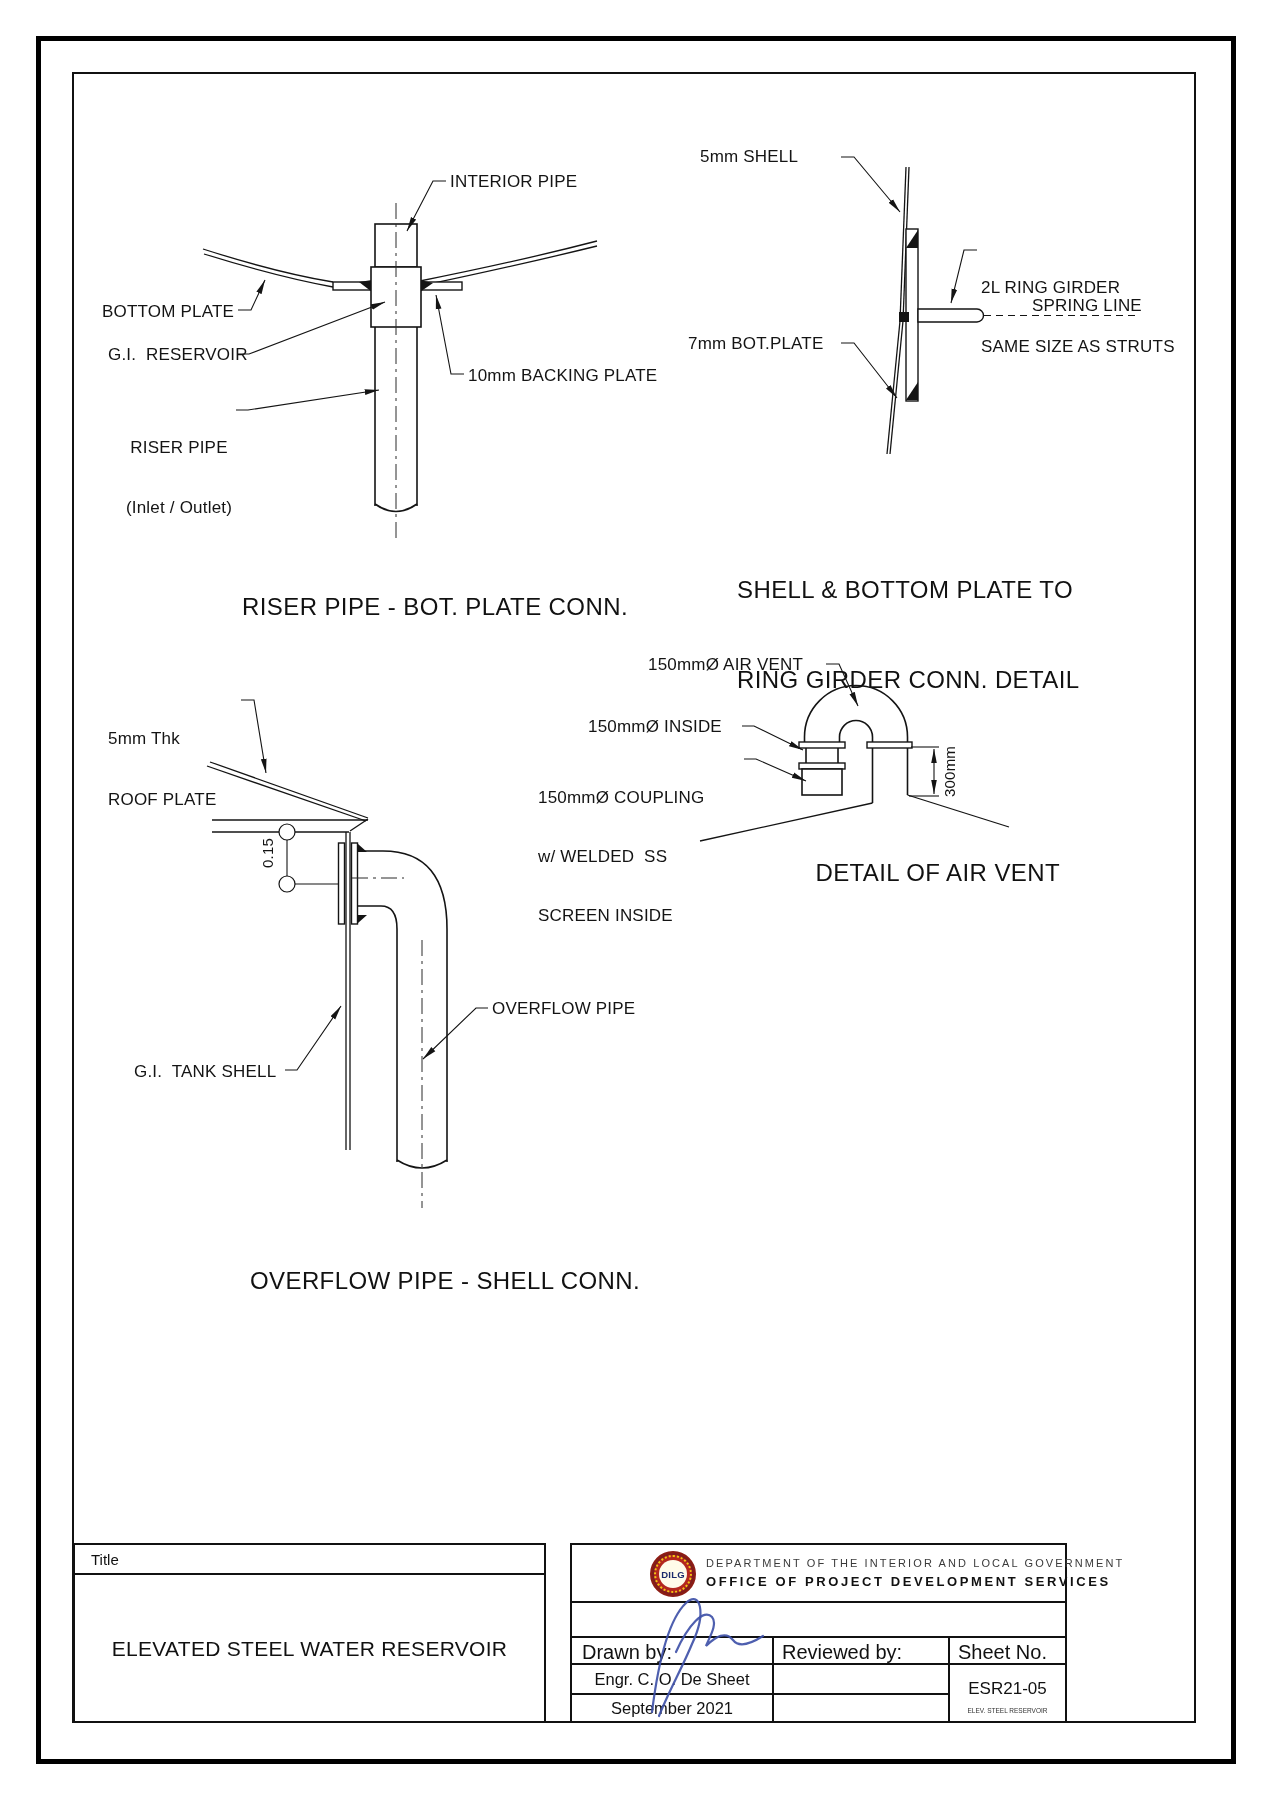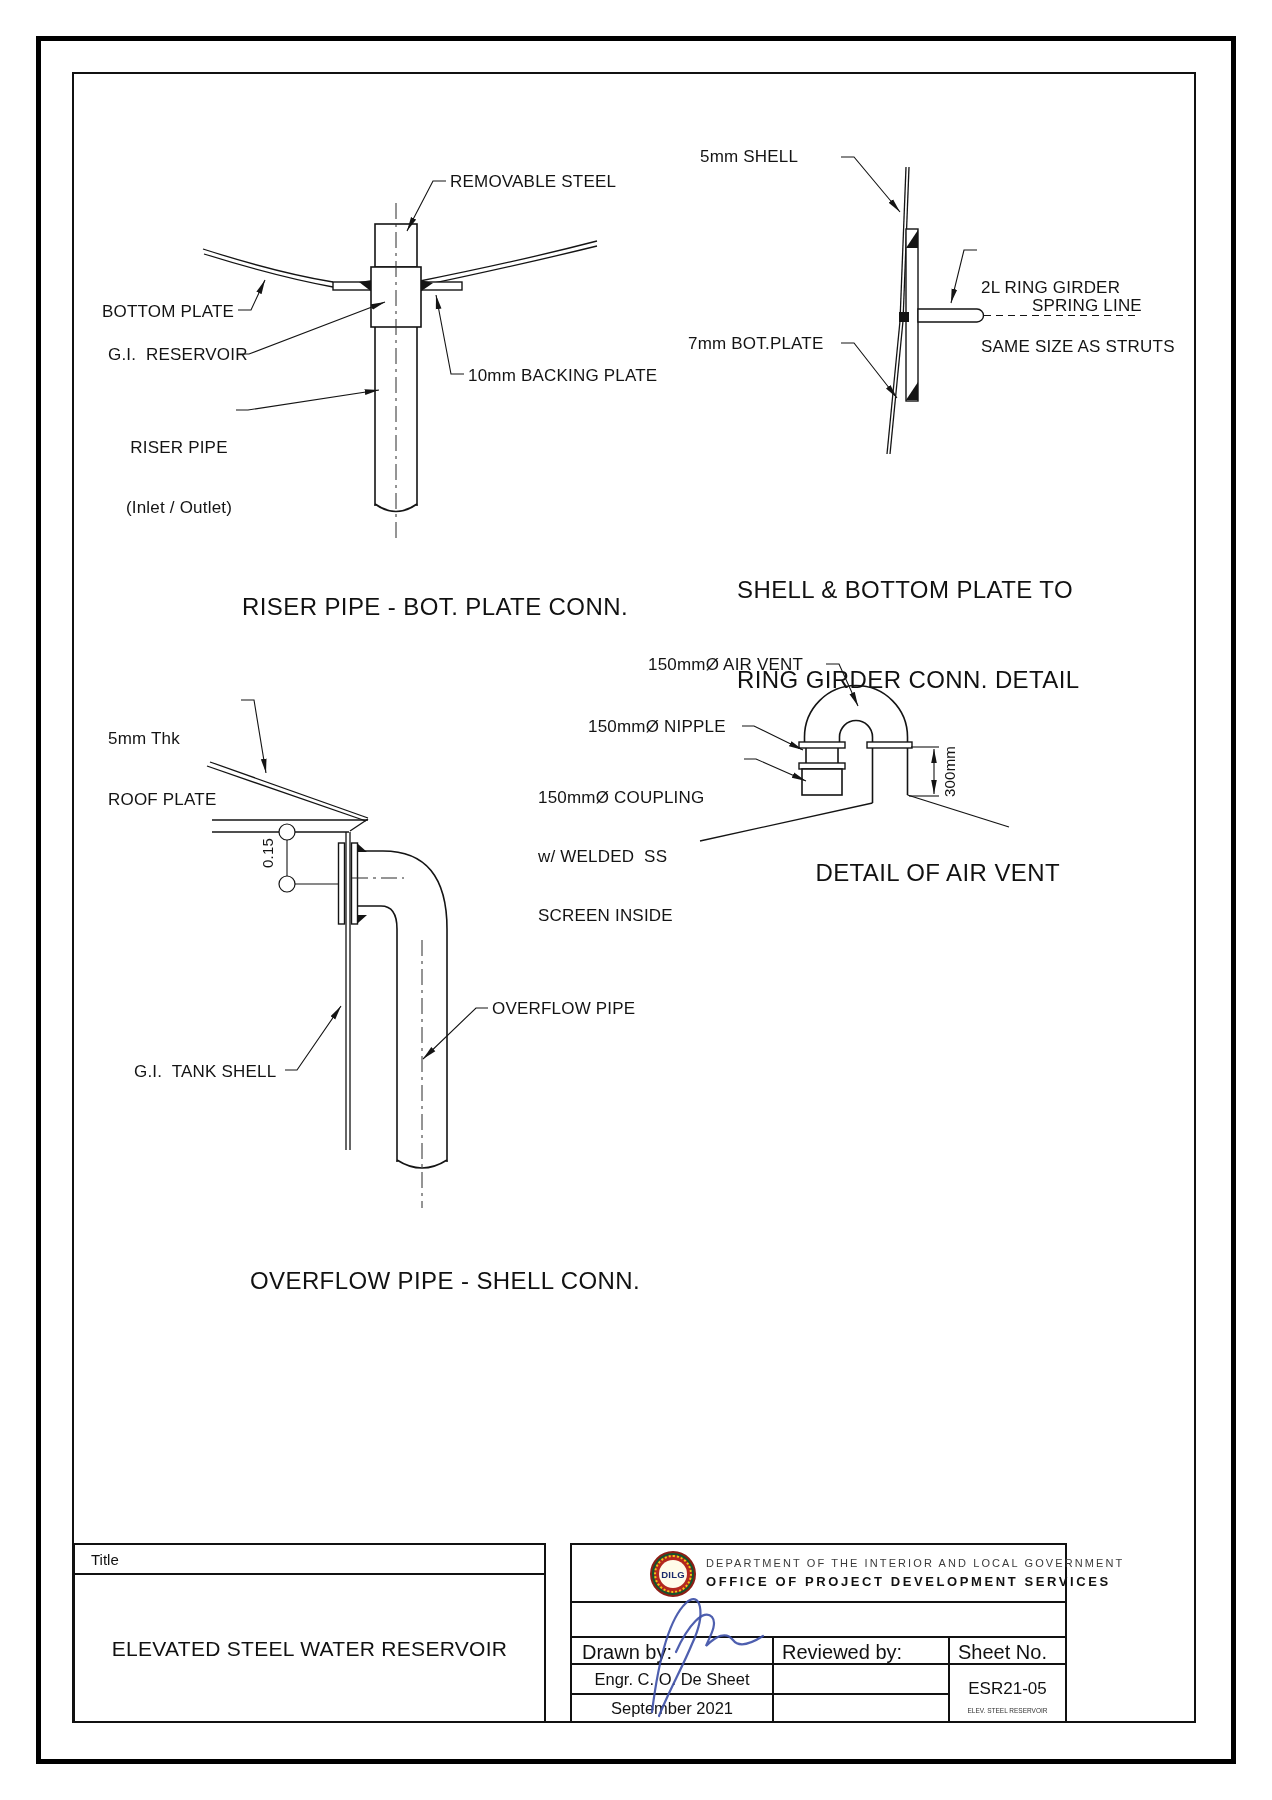--- a/index.html
+++ b/index.html
@@ -16,21 +16,21 @@
   .tl{stroke:#141414;fill:none;stroke-width:1.3;}
   .ldr{stroke:#141414;fill:none;stroke-width:1.1;}
   .cl{stroke:#2a2a2a;fill:none;stroke-width:1;stroke-dasharray:16 5 3 5;}
   .wfill{fill:#fff;stroke:#141414;stroke-width:1.4;}
   .blk{fill:#141414;stroke:none;}
   
   .tb-box{position:absolute;border:2px solid #111;box-sizing:border-box;background:#fff;}
   .hline{position:absolute;height:2px;background:#111;}
   .vline{position:absolute;width:2px;background:#111;}
   .tb-text{position:absolute;font-size:20px;color:#111;}
-  .logo-outer{position:absolute;width:46px;height:46px;border-radius:50%;background:#14532d;display:flex;align-items:center;justify-content:center;box-sizing:border-box;border:2px solid #8d1d15;}
+  .logo-outer{position:absolute;width:46px;height:46px;border-radius:50%;background:#7f1d1d;display:flex;align-items:center;justify-content:center;box-sizing:border-box;border:2px solid #8d1d15;}
   .logo-mid{width:38px;height:38px;border-radius:50%;border:2.5px dotted #f3c613;background:#b3271e;display:flex;align-items:center;justify-content:center;box-sizing:border-box;}
   .logo-inner{width:28px;height:28px;border-radius:50%;background:#fffbe9;display:flex;align-items:center;justify-content:center;font-size:9.5px;font-weight:bold;color:#1b2a6b;letter-spacing:.2px;}
   .dept1{font-size:11px;letter-spacing:2.1px;color:#3a3a3a;white-space:pre;}
   .dept2{font-size:13px;font-weight:bold;letter-spacing:2.6px;color:#111;white-space:pre;margin-top:5px;}
 </style>
 </head>
 <body>
 
 <div id="page">
 
@@ -61,21 +61,21 @@
     <path class="ol" d="M375,504 Q396,519 417,504"></path>
 
     <line class="cl" x1="396" y1="203" x2="396" y2="543"></line>
 
     <polyline class="ldr" points="446,181 433,181 407,231" marker-end="url(#arrA)"></polyline>
     <polyline class="ldr" points="238,310 251,310 265,280" marker-end="url(#arrA)"></polyline>
     <polyline class="ldr" points="237,354 249,354 385,302" marker-end="url(#arrA)"></polyline>
     <polyline class="ldr" points="464,374 451,374 436,295" marker-end="url(#arrA)"></polyline>
     <polyline class="ldr" points="236,410 248,410 379,390" marker-end="url(#arrA)"></polyline>
   </svg>
-  <div class="lbl" style="left:450px;top:172px">REMOVABLE STEEL</div>
+  <div class="lbl" style="left:450px;top:172px">INTERIOR PIPE</div>
   <div class="lbl" style="left:102px;top:302px">BOTTOM PLATE</div>
   <div class="lbl" style="left:108px;top:345px">G.I.  RESERVOIR</div>
   <div class="lbl" style="left:468px;top:366px">10mm BACKING PLATE</div>
   <div class="lbl ct" style="left:118px;top:400px;width:122px">
     <div>RISER PIPE</div>
     <div style="margin-top:3px">(Inlet / Outlet)</div>
   </div>
   <div class="sec-title ct" style="left:200px;top:592px;width:470px;text-align:center">RISER PIPE - BOT. PLATE CONN.</div>
 
   <svg style="left:680px;top:130px" width="480" height="345" viewBox="680 130 480 345">
@@ -135,21 +135,21 @@
 
     <line class="ldr" x1="911" y1="747" x2="939" y2="747"></line>
     <line class="ldr" x1="909" y1="796" x2="939" y2="796"></line>
     <line class="ldr" x1="934" y1="749" x2="934" y2="794" marker-start="url(#arrA)" marker-end="url(#arrA)"></line>
 
     <polyline class="ldr" points="826,664 839,664 858,706" marker-end="url(#arrA)"></polyline>
     <polyline class="ldr" points="742,726 754,726 803,750" marker-end="url(#arrA)"></polyline>
     <polyline class="ldr" points="744,759 756,759 806,781" marker-end="url(#arrA)"></polyline>
   </svg>
   <div class="lbl rt" style="left:648px;top:655px;width:174px">150mmØ AIR VENT</div>
-  <div class="lbl rt" style="left:588px;top:717px;width:150px">150mmØ NIPPLE</div>
+  <div class="lbl rt" style="left:588px;top:717px;width:150px">150mmØ INSIDE</div>
   <div class="lbl rt" style="left:538px;top:750px;width:202px">
     <div>150mmØ COUPLING</div>
     <div style="margin-top:2px">w/ WELDED  SS</div>
     <div style="margin-top:2px">SCREEN INSIDE</div>
   </div>
   <div class="lbl rot" style="left:940px;top:797px;width:50px">300mm</div>
   <div class="sec-title ct" style="left:690px;top:858px;width:370px;text-align:right">DETAIL OF AIR VENT</div>
 
   <svg style="left:100px;top:680px" width="560" height="560" viewBox="100 680 560 560">
 

